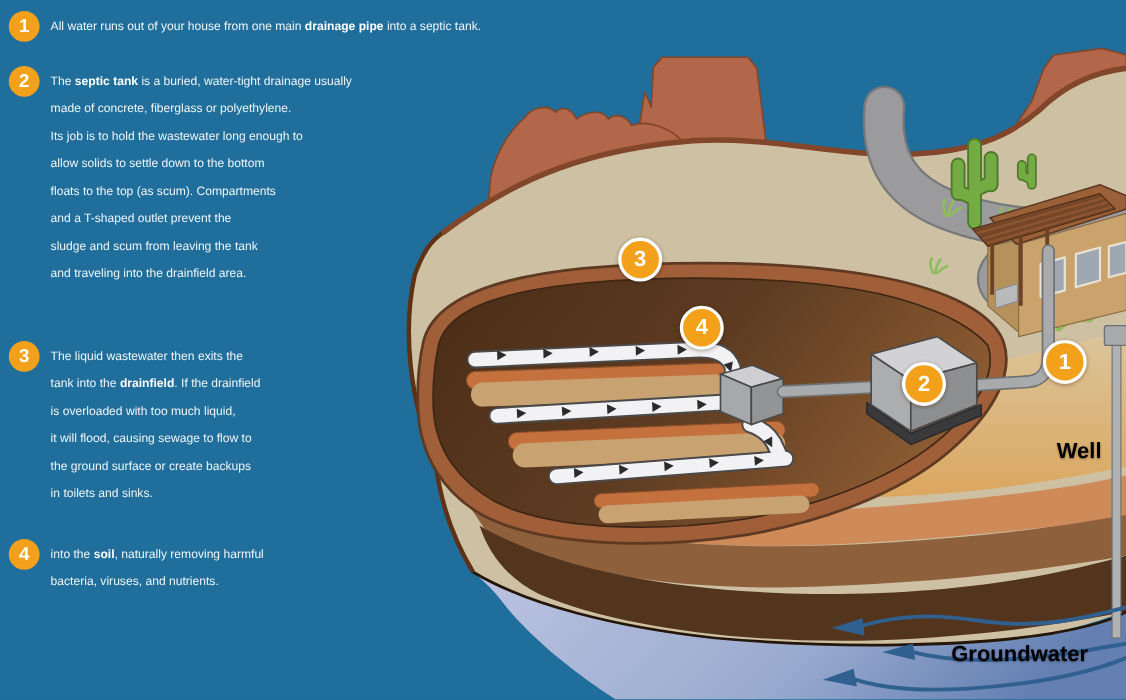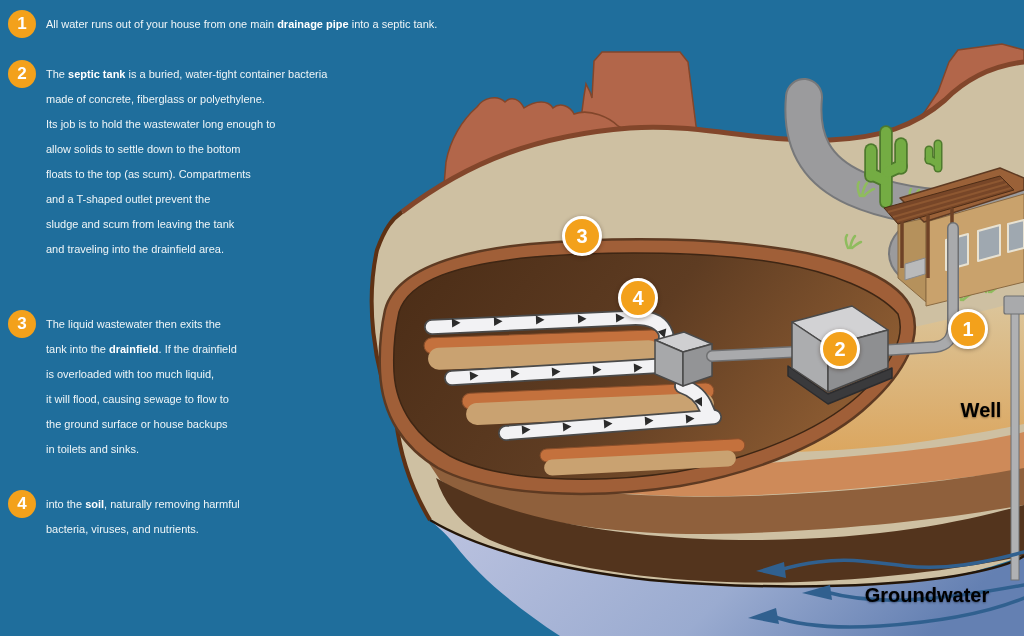--- a/index.html
+++ b/index.html
@@ -237,38 +237,38 @@
 
 <div class="step" id="step-1">
   <div class="badge">1</div>
   <div class="step-text">
       <div class="t-line"><span>All water runs out of your house from one main </span><span class="b">drainage pipe</span><span> into a septic tank.</span></div>
     </div>
 </div>
 <div class="step" id="step-2">
   <div class="badge">2</div>
   <div class="step-text">
-      <div class="t-line"><span>The </span><span class="b">septic tank</span><span> is a buried, water-tight container bacteria</span></div>
+      <div class="t-line"><span>The </span><span class="b">septic tank</span><span> is a buried, water-tight drainage usually</span></div>
       <div class="t-line"><span>made of concrete, fiberglass or polyethylene.</span></div>
       <div class="t-line"><span>Its job is to hold the wastewater long enough to</span></div>
       <div class="t-line"><span>allow solids to settle down to the bottom</span></div>
       <div class="t-line"><span>floats to the top (as scum). Compartments</span></div>
       <div class="t-line"><span>and a T-shaped outlet prevent the</span></div>
       <div class="t-line"><span>sludge and scum from leaving the tank</span></div>
       <div class="t-line"><span>and traveling into the drainfield area.</span></div>
     </div>
 </div>
 <div class="step" id="step-3">
   <div class="badge">3</div>
   <div class="step-text">
       <div class="t-line"><span>The liquid wastewater then exits the</span></div>
       <div class="t-line"><span>tank into the </span><span class="b">drainfield</span><span>. If the drainfield</span></div>
       <div class="t-line"><span>is overloaded with too much liquid,</span></div>
       <div class="t-line"><span>it will flood, causing sewage to flow to</span></div>
-      <div class="t-line"><span>the ground surface or house backups</span></div>
+      <div class="t-line"><span>the ground surface or create backups</span></div>
       <div class="t-line"><span>in toilets and sinks.</span></div>
     </div>
 </div>
 <div class="step" id="step-4">
   <div class="badge">4</div>
   <div class="step-text">
       <div class="t-line"><span>into the </span><span class="b">soil</span><span>, naturally removing harmful</span></div>
       <div class="t-line"><span>bacteria, viruses, and nutrients.</span></div>
     </div>
 </div>

